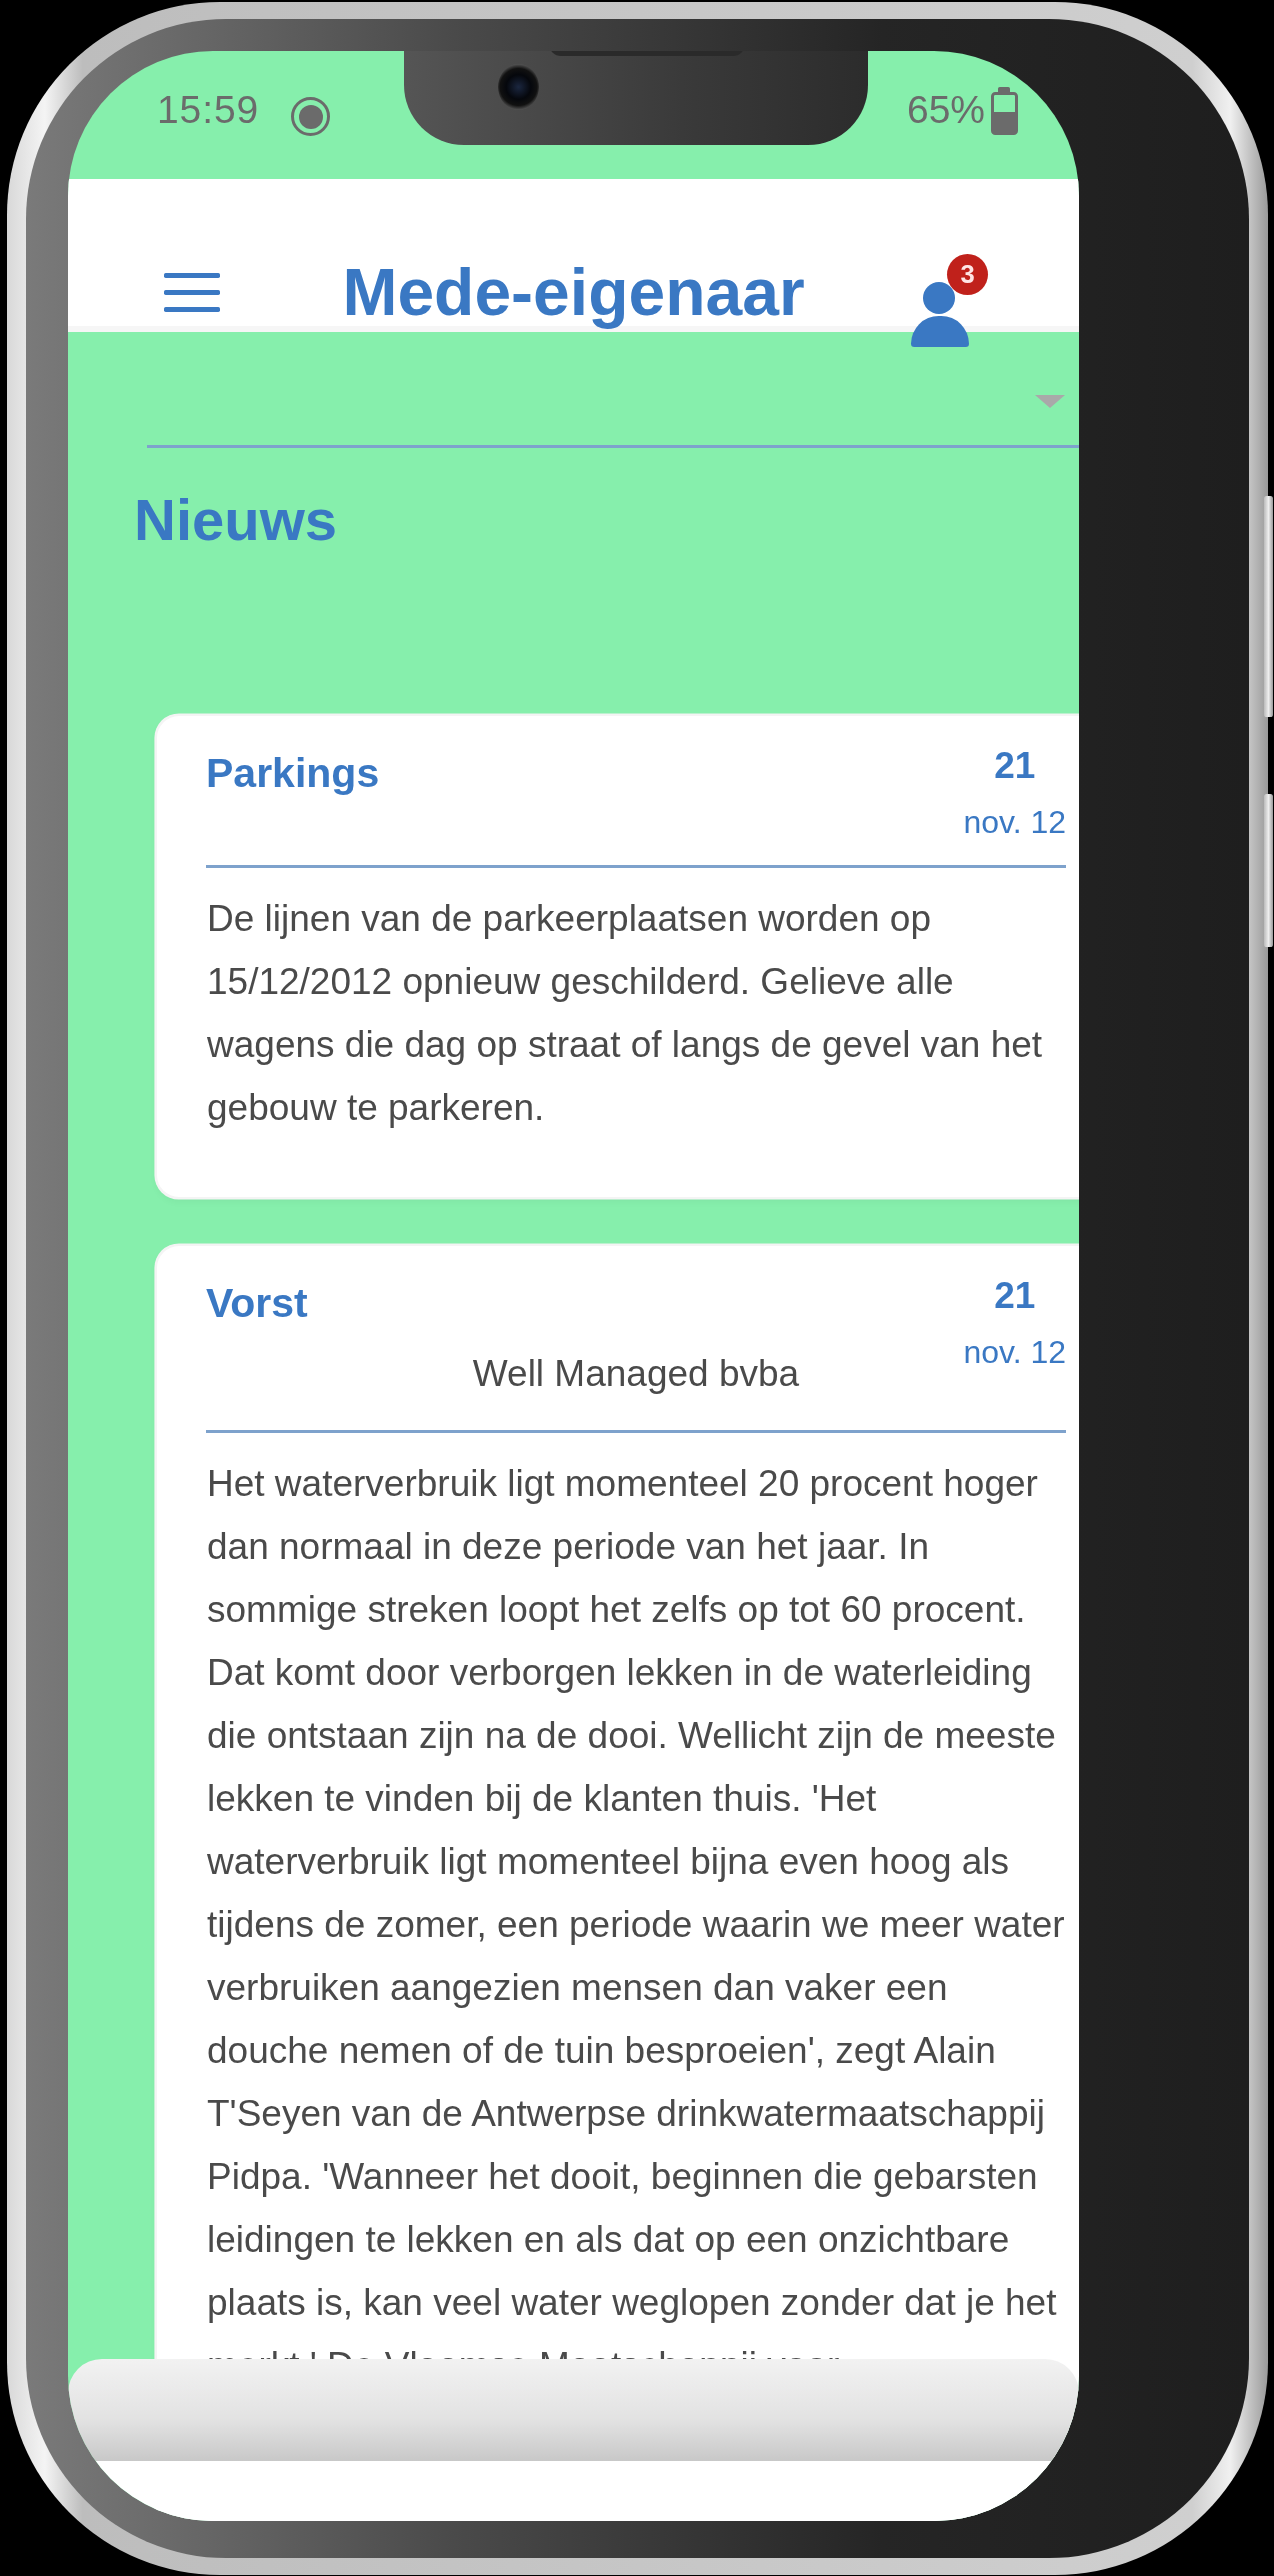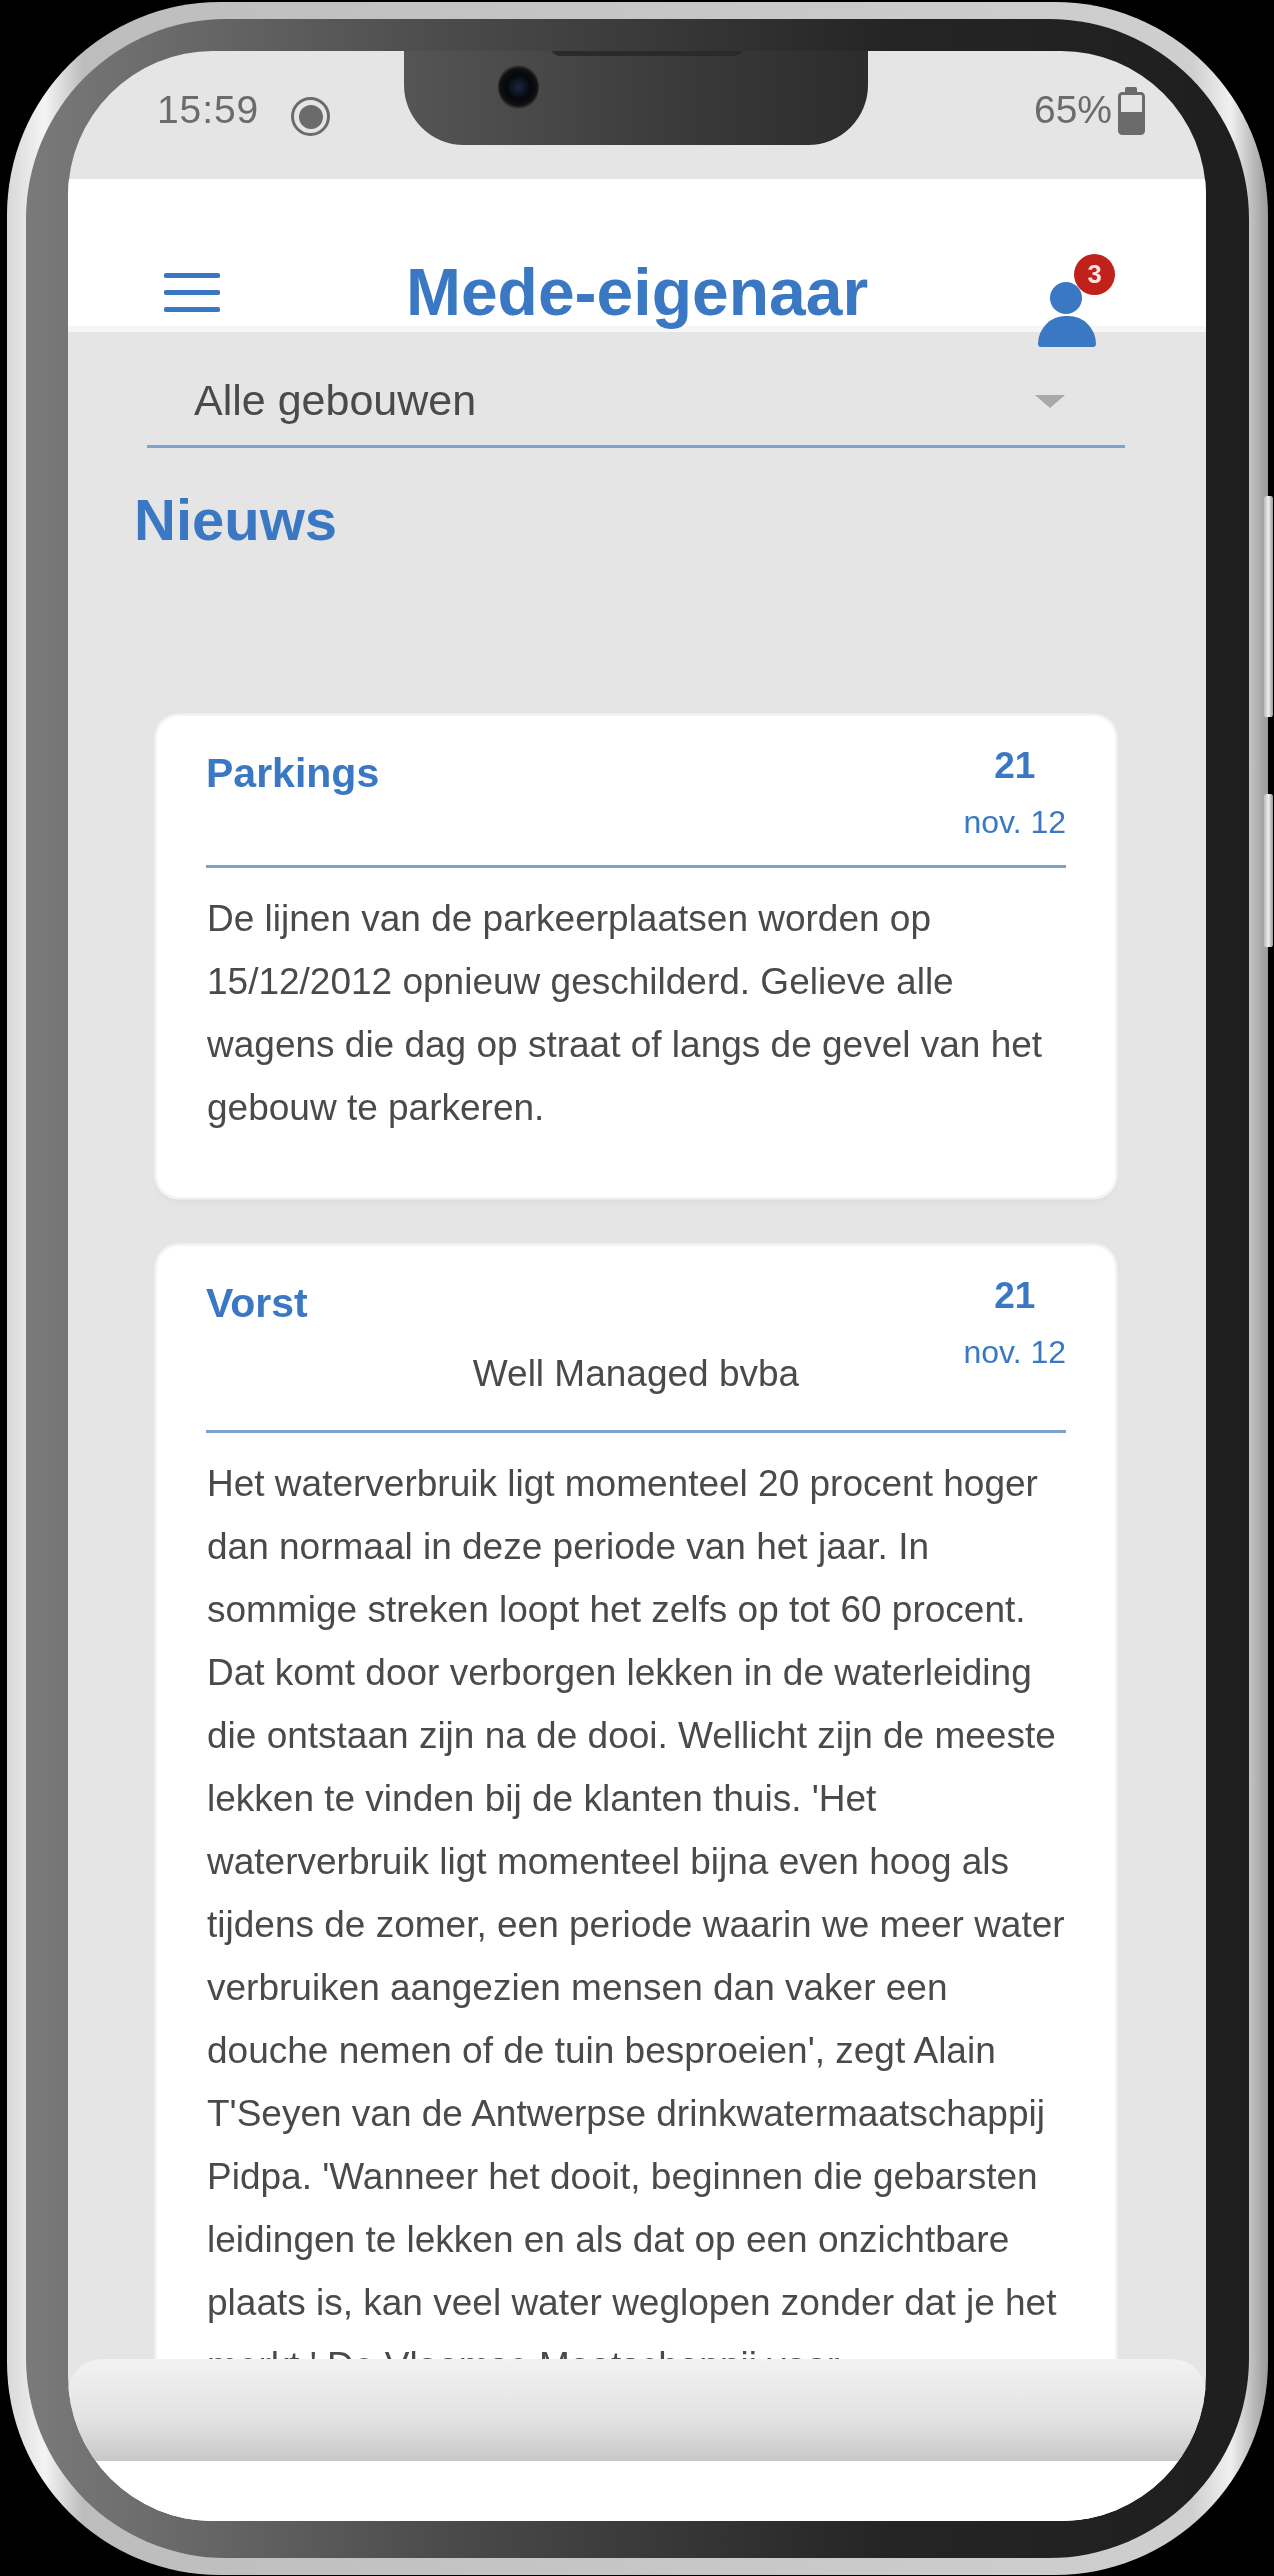--- a/index.html
+++ b/index.html
@@ -34,24 +34,24 @@
       position: absolute;
       right: -5.1px;
       width: 8.5px;
       background: linear-gradient(90deg, #bbbbbb, #eeeeee, #999999);
       border-radius: 2.6px;
     }
     .screen {
       position: absolute;
       left: 68px;
       top: 51px;
-      width: 1138px;
+      width: 1011px;
       height: 2470px;
       border-radius: 145px;
-      background: #e5e5e5;
+      background: #86efac;
       overflow: hidden;
       font-family: "Liberation Sans", sans-serif;
     }
     .notch {
       position: absolute;
       left: 336px;
       top: -8.5px;
       width: 464px;
       height: 102px;
       background: linear-gradient(90deg, #555555, #3a3a3a 60%, #2c2c2c);
@@ -360,21 +360,20 @@
     <div class="page-title">Mede-eigenaar</div>
     <div class="profile-btn">
       <span class="profile-head"></span>
       <span class="profile-body"></span>
       <span class="badge">3</span>
     </div>
   </div>
 
   <div class="content">
     <div class="building-select">
-      <span class="building-select-value">Alle gebouwen</span>
       <span class="select-arrow"></span>
     </div>
 
     <div class="section-title">Nieuws</div>
 
     <div class="news-card" style="top:377px;height:481px;">
       <div class="card-header" style="height:152px;padding-top:34px;">
         <div class="card-title">Parkings</div>
         <div class="card-date">
           <span class="card-date-day">21</span>

